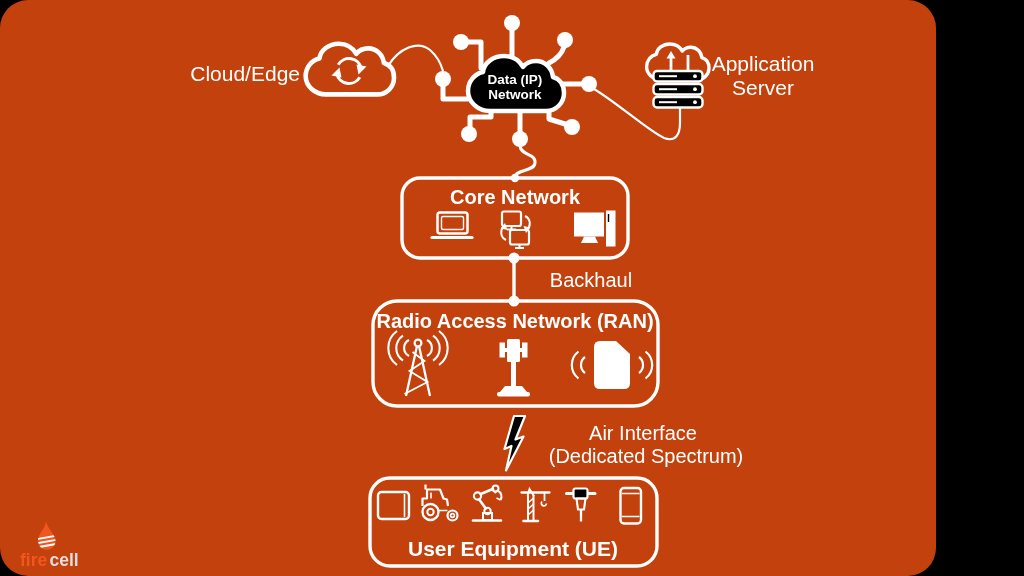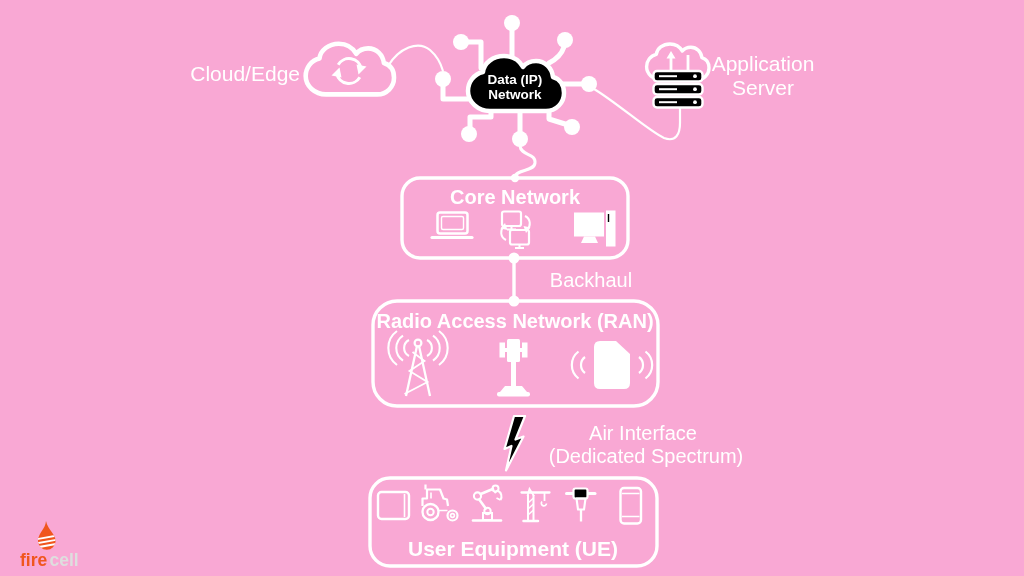--- a/index.html
+++ b/index.html
@@ -1,17 +1,17 @@
 <!DOCTYPE html>
 <html><head>
 <meta charset="utf-8">
 <style>
   html,body{margin:0;padding:0;background:#000;}
-  .stage{position:relative;width:1024px;height:576px;background:#f9a8d4;overflow:hidden;
-         font-family:"Liberation Sans",sans-serif;}
+  .stage{position:relative;width:936px;height:576px;background:#c2410c;overflow:hidden;
+         font-family:"Liberation Sans",sans-serif;border-radius:28px;}
   svg{position:absolute;top:0;left:0;}
   text{fill:#fff;font-family:"Liberation Sans",sans-serif;}
   .t-reg{font-weight:400;}
   .t-bold{font-weight:700;}
   .stroke{stroke:#fff;fill:none;}
 </style>
 </head>
 <body>
 
 <div class="stage">

